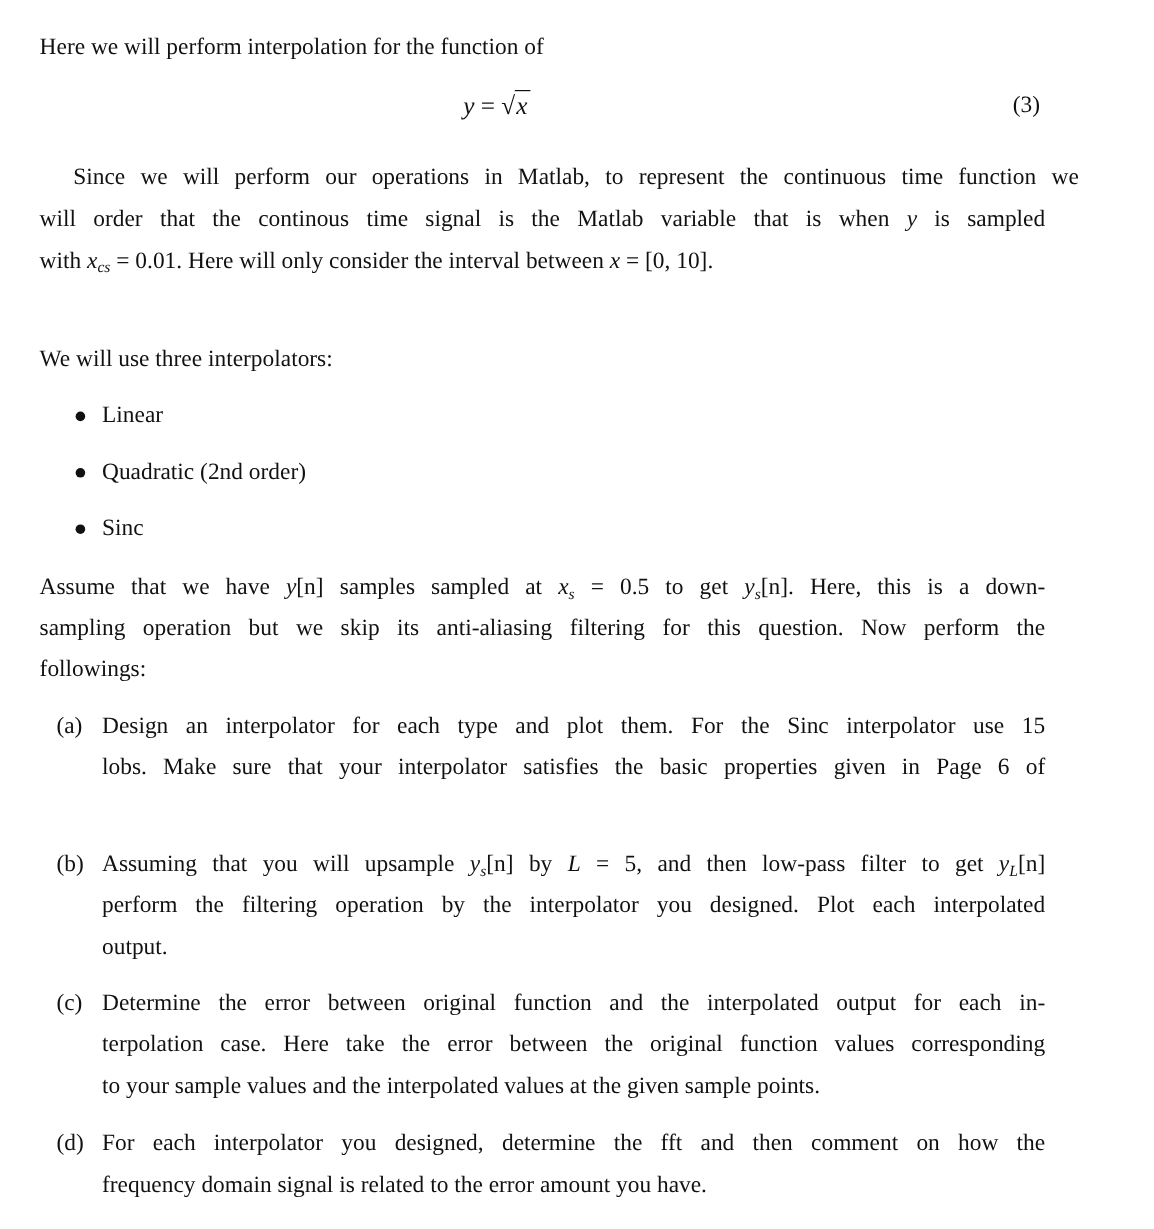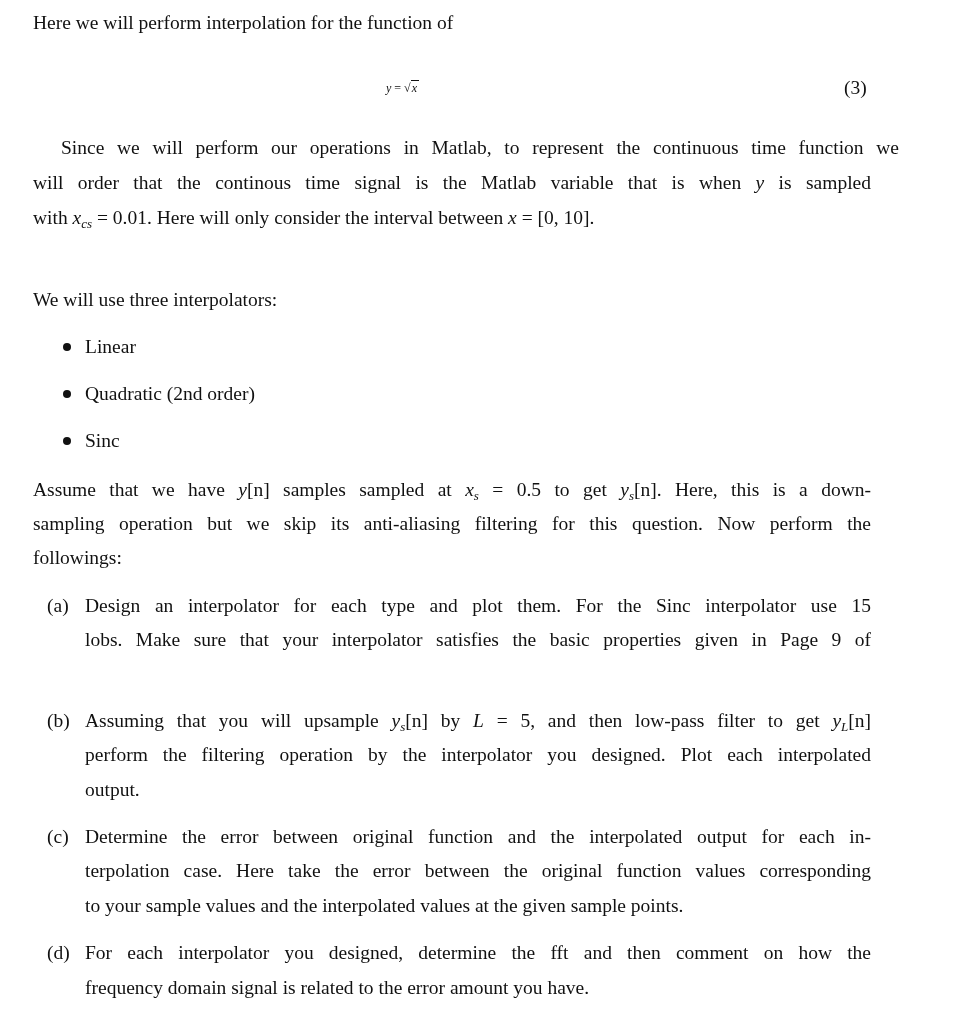--- a/index.html
+++ b/index.html
@@ -43,21 +43,21 @@
     .sub {
       font-size: 13px;
       vertical-align: -4px;
       font-style: italic;
       text-align: center;
     }
     .eq {
       position: absolute;
       top: 76px;
       left: 386px;
-      font-size: 12px;
+      font-size: 21px;
       line-height: 24px;
       white-space: nowrap;
     }
     .sqrt {
       display: inline-block;
       position: relative;
     }
     .sqrt .rad {
       font-style: normal;
     }
@@ -101,21 +101,21 @@
     }
     .item-line.last {
       text-align-last: left;
     }
   </style>
 </head>
 <body>
 
 <div class="page">
 
-  <div class="line" style="top:11px;text-align:center;">Here we will perform interpolation for the function of</div>
+  <div class="line" style="top:28px;text-align:center;">Here we will perform interpolation for the function of</div>
 
   <div class="eq">
     <span class="m">y</span><span> = </span><span class="sqrt"><span class="rad">√</span><span class="under">x</span></span>
   </div>
   <div class="eqnum">(3)</div>
 
   <div class="para-line" style="top:136px;margin-left:28px;">Since we will perform our operations in Matlab, to represent the continuous time function we</div>
   <div class="para-line" style="top:171px;"><span>will order that the continous time signal is the Matlab variable that is when </span><span class="m">y</span><span> is sampled</span></div>
   <div class="line" style="top:206px;"><span>with </span><span class="m">x</span><span class="sub">cs</span><span> = 0.01. Here will only consider the interval between </span><span class="m">x</span><span> = [0, 10].</span></div>
 
@@ -129,21 +129,21 @@
 
   <div class="bullet" style="top:437px;"></div>
   <div class="bullet-text" style="top:429px;">Sinc</div>
 
   <div class="para-line" style="top:478px;"><span>Assume that we have </span><span class="m">y</span><span>[n]</span><span> samples sampled at </span><span class="m">x</span><span class="sub">s</span><span> = 0.5 to get </span><span class="m">y</span><span class="sub">s</span><span>[n]</span><span>. Here, this is a down-</span></div>
   <div class="para-line" style="top:512px;">sampling operation but we skip its anti-aliasing filtering for this question. Now perform the</div>
   <div class="line" style="top:546px;">followings:</div>
 
   <div class="item-label" style="top:594px;">(a)</div>
   <div class="item-line" style="top:594px;">Design an interpolator for each type and plot them. For the Sinc interpolator use 15</div>
-  <div class="item-line" style="top:628px;">lobs. Make sure that your interpolator satisfies the basic properties given in Page 9 of</div>
+  <div class="item-line" style="top:628px;">lobs. Make sure that your interpolator satisfies the basic properties given in Page 6 of</div>
 
   <div class="item-label" style="top:709px;">(b)</div>
   <div class="item-line" style="top:709px;"><span>Assuming that you will upsample </span><span class="m">y</span><span class="sub">s</span><span>[n]</span><span> by </span><span class="m">L</span><span> = 5, and then low-pass filter to get </span><span class="m">y</span><span class="sub">L</span><span>[n]</span></div>
   <div class="item-line" style="top:743px;">perform the filtering operation by the interpolator you designed. Plot each interpolated</div>
   <div class="item-line last" style="top:778px;">output.</div>
 
   <div class="item-label" style="top:825px;">(c)</div>
   <div class="item-line" style="top:825px;">Determine the error between original function and the interpolated output for each in-</div>
   <div class="item-line" style="top:859px;">terpolation case. Here take the error between the original function values corresponding</div>
   <div class="item-line last" style="top:894px;">to your sample values and the interpolated values at the given sample points.</div>

